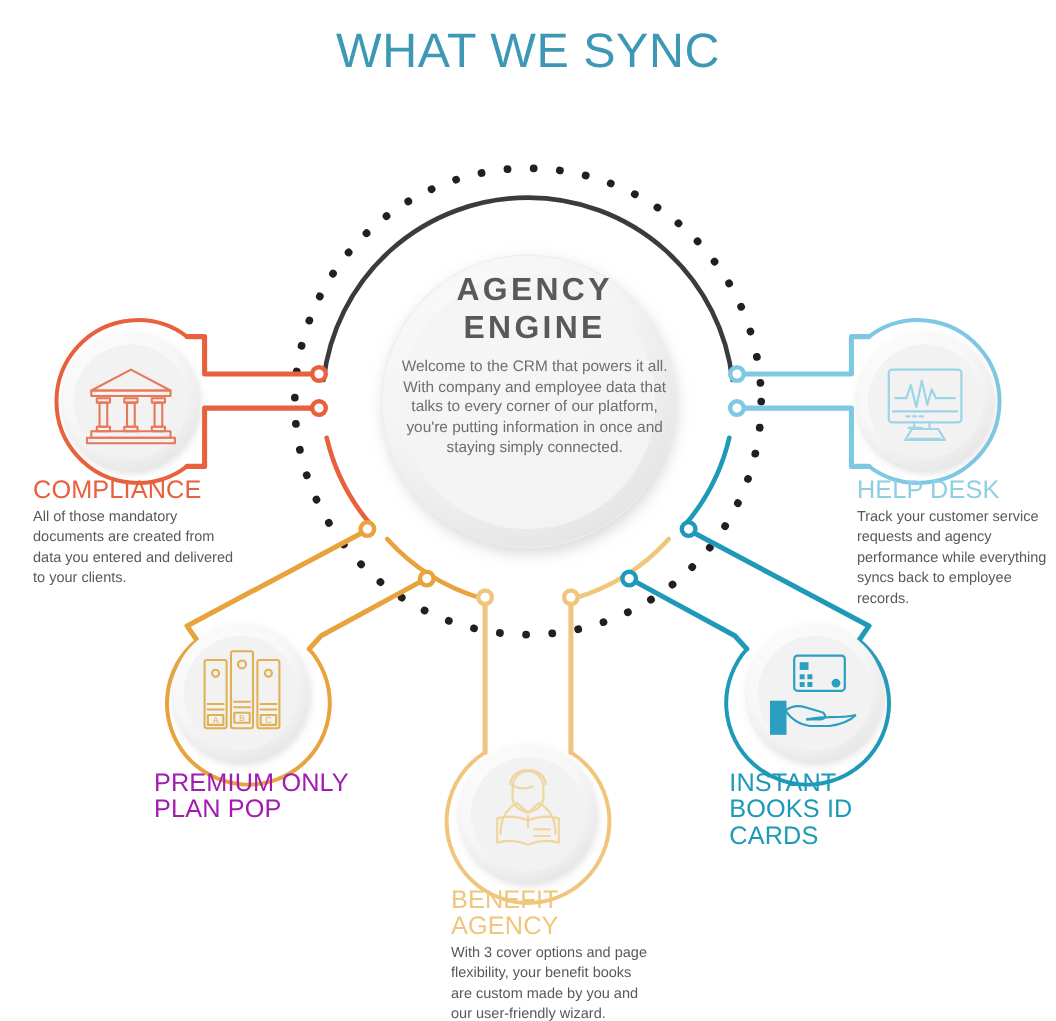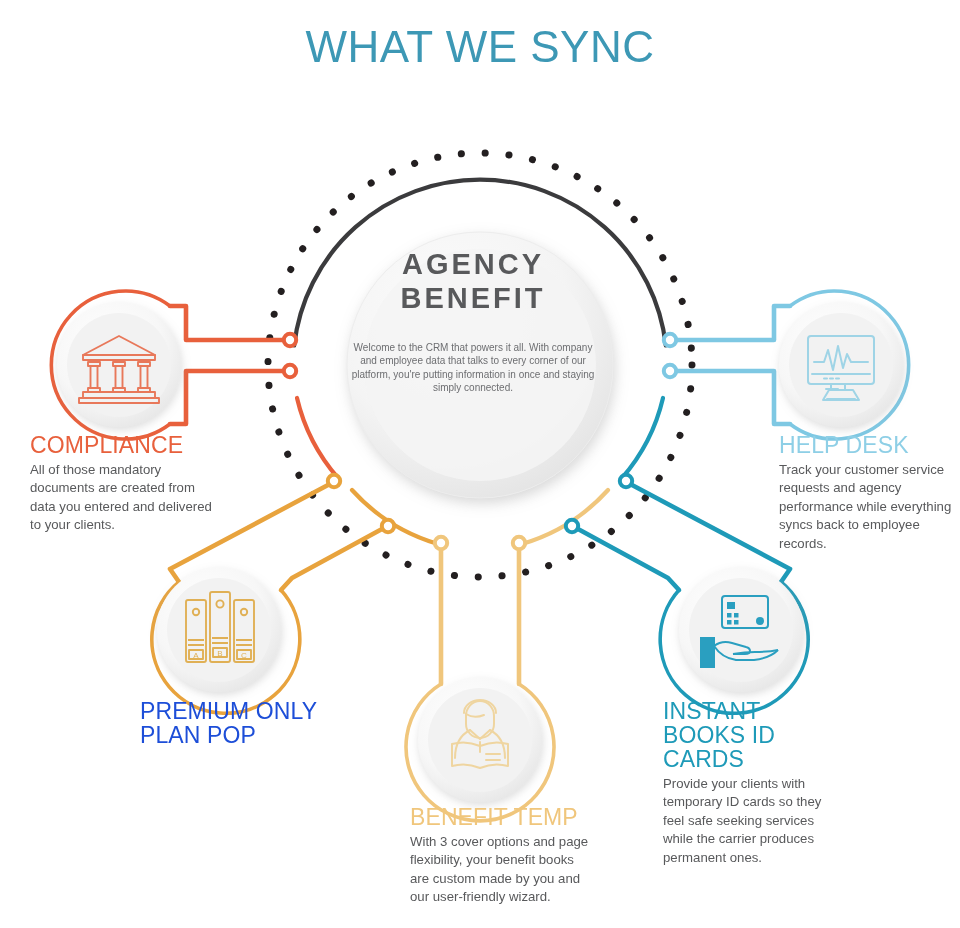--- a/index.html
+++ b/index.html
@@ -42,37 +42,37 @@
     position: absolute;
     left: 0; top: 0;
     width: 960px;
     height: 928px;
     overflow: visible;
   }
 
   
   .hub-text {
     position: absolute;
-    left: 348px;
+    left: 361px;
     top: 248px;
     width: 250px;
     text-align: center;
     pointer-events: none;
   }
   .hub-title {
     font-size: 29px;
     font-weight: bold;
     letter-spacing: 3px;
     color: #58595b;
     line-height: 1.16;
     font-family: "Liberation Sans", sans-serif;
   }
   .hub-body {
-    margin-top: 26px;
-    font-size: 10px;
+    margin-top: 8px;
+    font-size: 14px;
     line-height: 1.32;
     color: #6d6e71;
     font-family: "Liberation Sans", sans-serif;
   }
 
   
   .cat {
     position: absolute;
   }
   .cat-head {
@@ -271,42 +271,41 @@
         <path d="M 714 646 q 8 12 22 14 h 18 q 16 -2 24 -10" fill="none" stroke="#2a9fc0" stroke-width="2" stroke-linejoin="round"></path>
         <path d="M 733 654 q 12 -2 22 -2 q 14 0 23 -2" fill="none" stroke="#2a9fc0" stroke-width="2"></path>
         <rect x="700" y="637" width="15" height="31" fill="#2a9fc0"></rect>
       </g>
     </g>
   </svg>
 
   <div class="hub-text">
     <div class="hub-title">
       <div>AGENCY</div>
-      <div>BENEFIT</div>
+      <div>ENGINE</div>
     </div>
     <div class="hub-body">Welcome to the CRM that powers it all. With company and employee data that talks to every corner of our platform, you're putting information in once and staying simply connected.</div>
   </div>
 
   <div class="cat" id="cat-compliance">
     <div class="cat-head" style="color:#e8603c">COMPLIANCE</div>
     <div class="cat-body">All of those mandatory documents are created from data you entered and delivered to your clients.</div>
   </div>
 
   <div class="cat" id="cat-helpdesk">
     <div class="cat-head" style="color:#8ecfe6">HELP DESK</div>
     <div class="cat-body">Track your customer service requests and agency performance while everything syncs back to employee records.</div>
   </div>
 
   <div class="cat" id="cat-premium">
-    <div class="cat-head" style="color:#1d4ed8">PREMIUM ONLY PLAN POP</div>
+    <div class="cat-head" style="color:#a21caf">PREMIUM ONLY PLAN POP</div>
   </div>
 
   <div class="cat" id="cat-benefit">
-    <div class="cat-head" style="color:#f0c67c">BENEFIT TEMP</div>
+    <div class="cat-head" style="color:#f0c67c">BENEFIT AGENCY</div>
     <div class="cat-body">With 3 cover options and page flexibility, your benefit books are custom made by you and our user-friendly wizard.</div>
   </div>
 
   <div class="cat" id="cat-idcards">
     <div class="cat-head" style="color:#1e9ab8">INSTANT BOOKS ID CARDS</div>
-    <div class="cat-body">Provide your clients with temporary ID cards so they feel safe seeking services while the carrier produces permanent ones.</div>
   </div>
 
 </div>
 
 </body></html>

